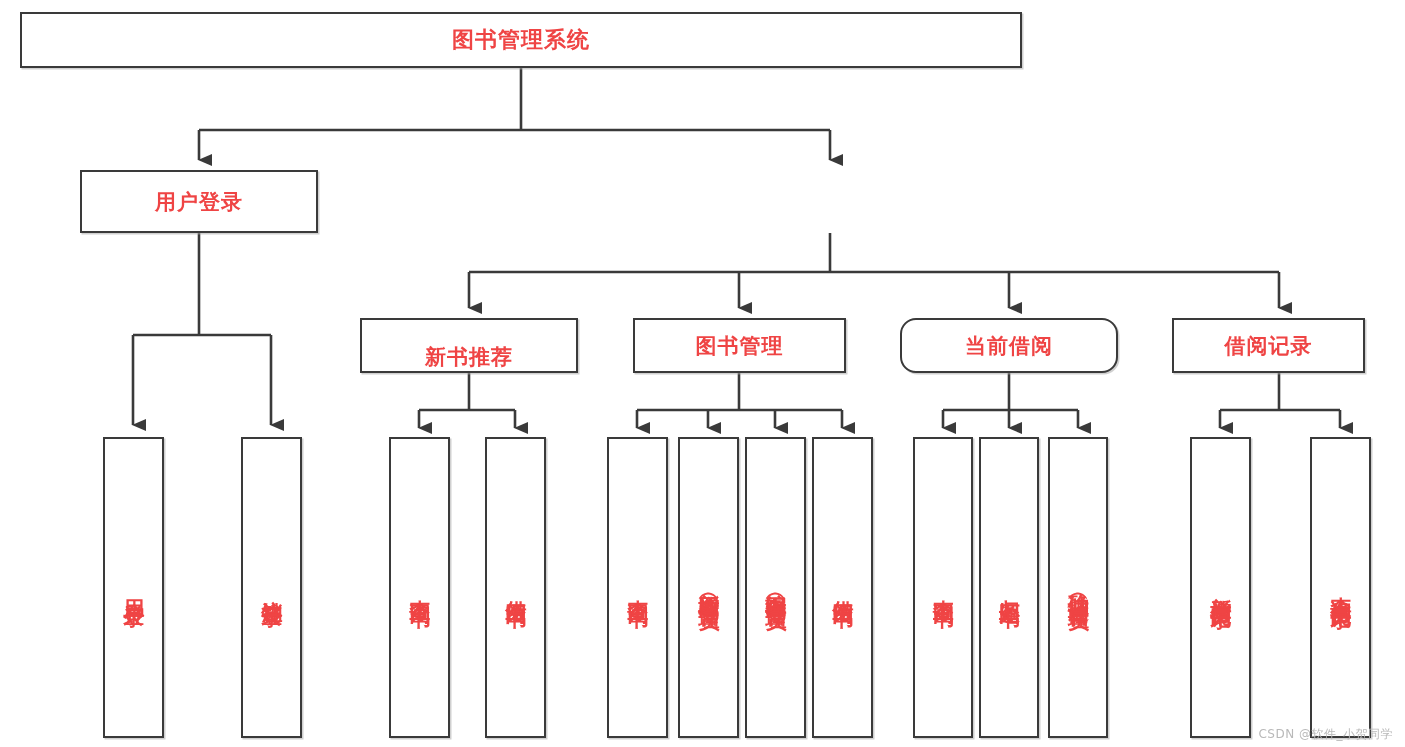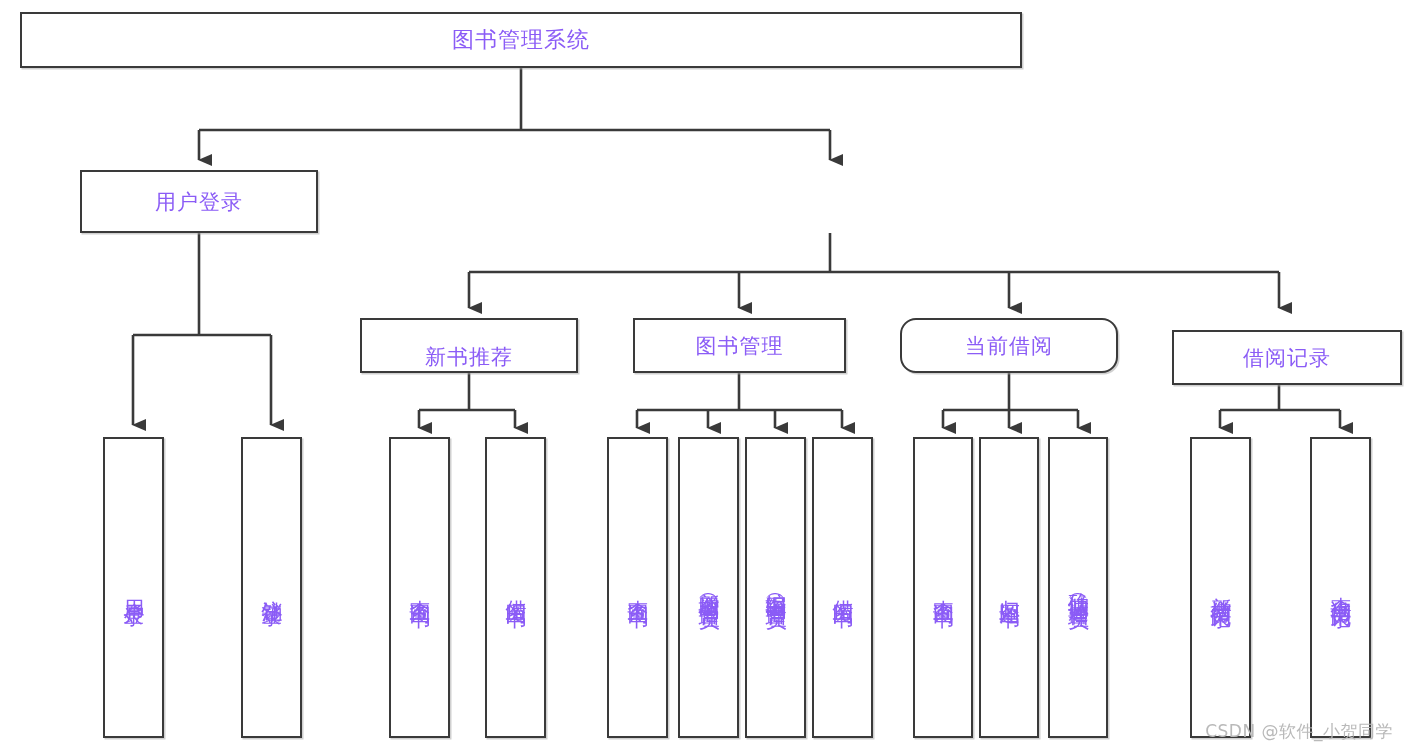--- a/index.html
+++ b/index.html
@@ -26,22 +26,23 @@
     pointer-events: none;
   }
   .node {
     position: absolute;
     box-sizing: border-box;
     border: 2.5px solid #3a3a3a;
     background: #ffffff;
     display: flex;
     align-items: center;
     justify-content: center;
-    color: #8b5cf6;
+    color: #ef4444;
     box-shadow: 1.5px 1.5px 0 rgba(170,170,170,0.55);
+    font-weight: bold;
   }
   .node.horiz {
     font-size: 21px;
     letter-spacing: 1px;
   }
   .node.root {
     font-size: 22px;
   }
   .node.vert {
     align-items: center;
@@ -54,21 +55,21 @@
     font-size: 21px;
     line-height: 1.18;
     letter-spacing: 2.5px;
     white-space: nowrap;
     text-align: center;
   }
   .watermark {
     position: absolute;
     right: 12px;
     bottom: 4px;
-    font-size: 17px;
+    font-size: 12px;
     color: #b9b9b9;
     letter-spacing: 0.5px;
     user-select: none;
     white-space: nowrap;
   }
 </style>
 </head>
 <body>
 
 <div id="canvas">
@@ -134,21 +135,21 @@
 
   <div class="node horiz" style="left:360px; top:318px; width:218px; height:55px;align-items:flex-end;">
     <span>新书推荐</span>
   </div>
   <div class="node horiz" style="left:633px; top:318px; width:213px; height:55px;">
     <span>图书管理</span>
   </div>
   <div class="node horiz" style="left:900px; top:318px; width:218px; height:55px;border-radius:16px;">
     <span>当前借阅</span>
   </div>
-  <div class="node horiz" style="left:1172px; top:318px; width:230px; height:55px;margin-top:12px;">
+  <div class="node horiz" style="left:1172px; top:318px; width:193px; height:55px;">
     <span>借阅记录</span>
   </div>
 
   <div class="node vert" style="left:103px; top:437px; width:61px; height:301px;">
     <span class="vlabel">用户登录</span>
   </div>
   <div class="node vert" style="left:241px; top:437px; width:61px; height:301px;">
     <span class="vlabel">注销登录</span>
   </div>
 

